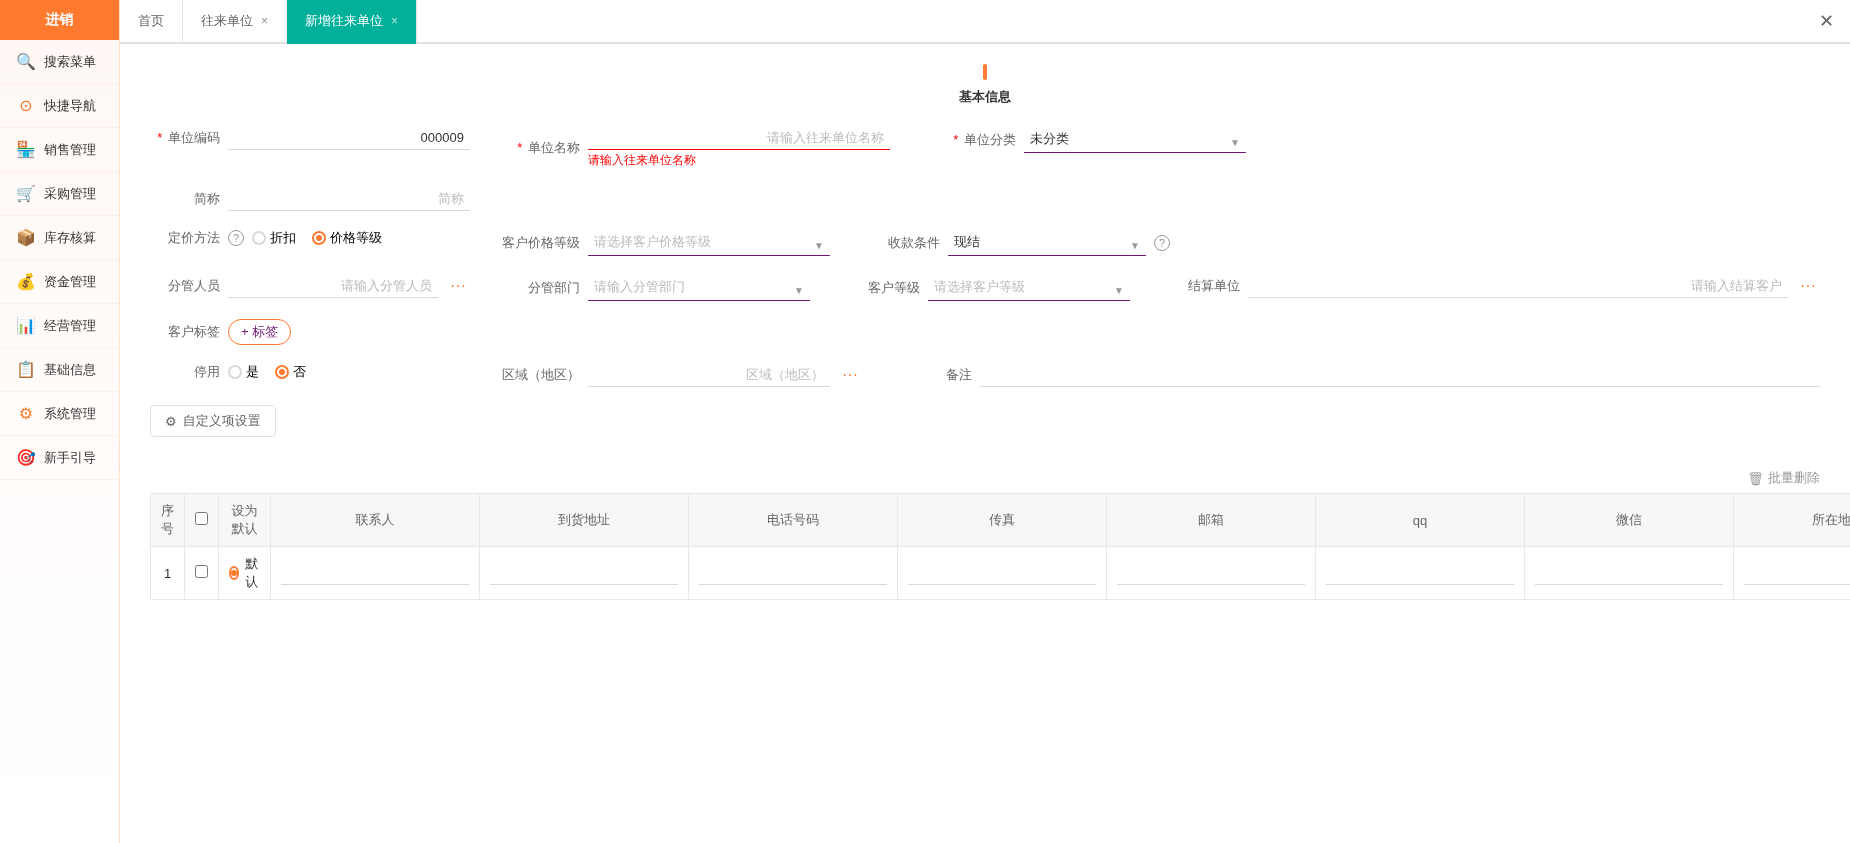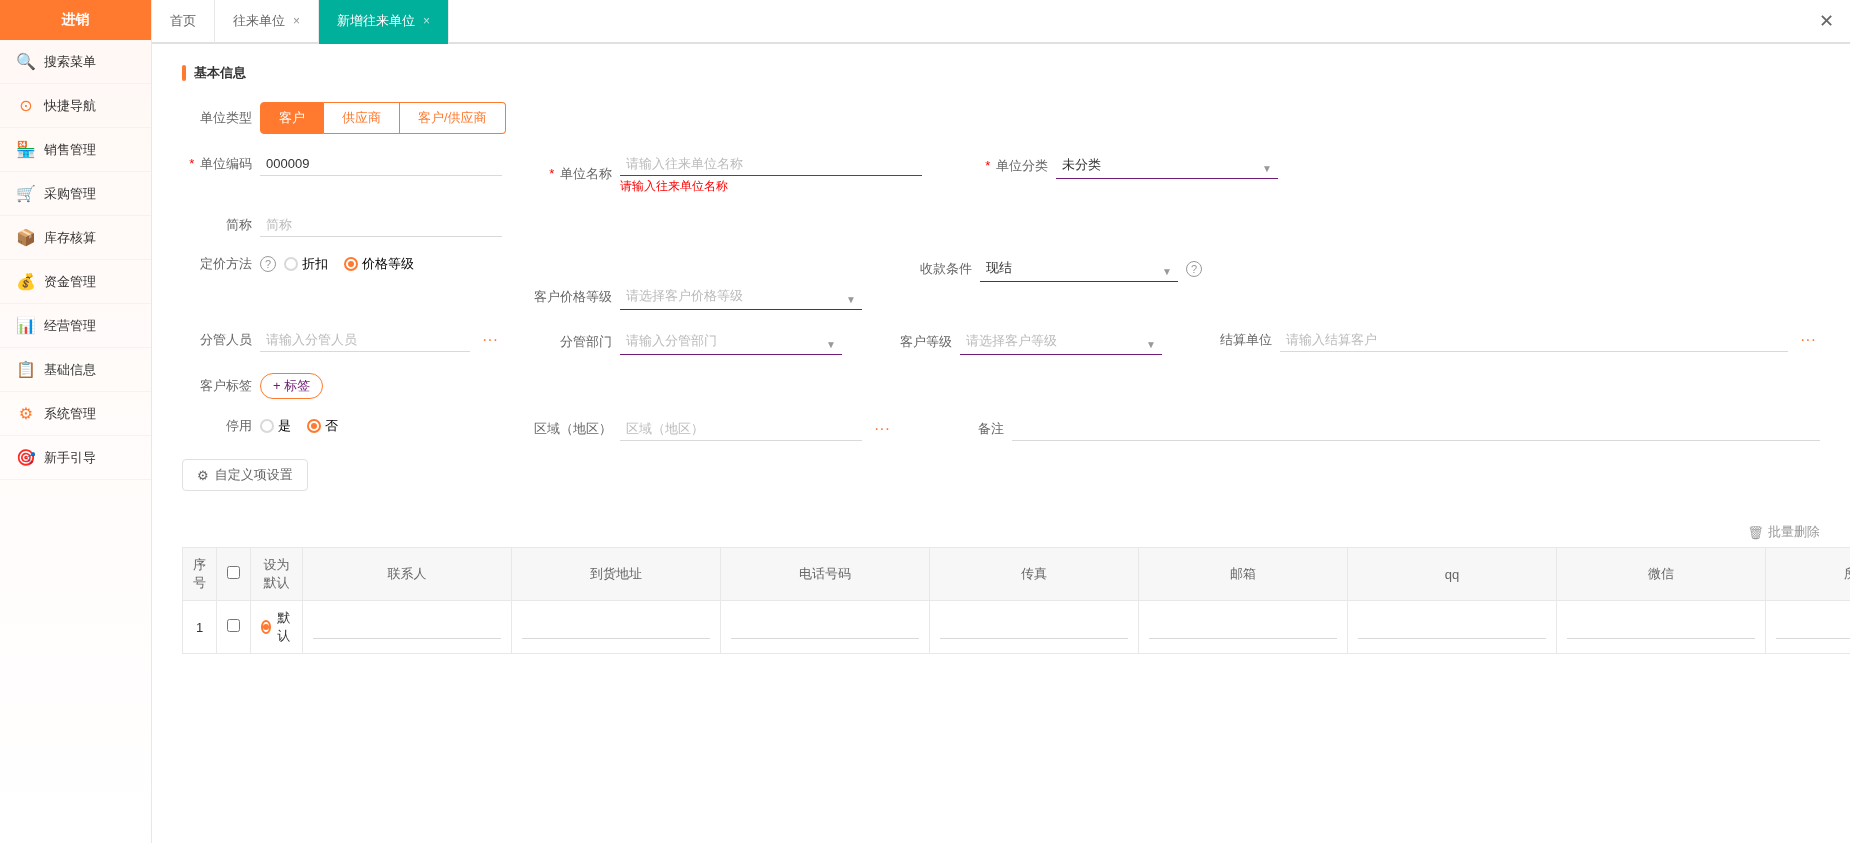--- a/index.html
+++ b/index.html
@@ -1,20 +1,20 @@
 <!DOCTYPE html>
 <html><head>
   <meta charset="utf-8">
   <style>
     * { box-sizing: border-box; margin: 0; padding: 0; font-family: 'Microsoft YaHei', Arial, sans-serif; font-size: 13px; }
     body { display: flex; height: 843px; overflow: hidden; background: #f5f5f5; }
 
     
     .sidebar {
-      width: 152px;
+      width: 120px;
       background: linear-gradient(180deg, #fff8f5 0%, #fff 100%);
       border-right: 1px solid #ffe0cc;
       display: flex;
       flex-direction: column;
       flex-shrink: 0;
       height: 100%;
     }
     .sidebar-logo {
       height: 40px;
       background: #ff7a2f;
@@ -106,20 +106,21 @@
 
     
     .section-header {
       display: flex;
       align-items: center;
       gap: 8px;
       margin-bottom: 20px;
       font-size: 15px;
       font-weight: bold;
       color: #333;
+      flex-direction: column;
     }
     .section-header .bar {
       width: 4px;
       height: 16px;
       background: #ff7a2f;
       border-radius: 2px;
     }
 
     
     .form-row {
@@ -144,20 +145,21 @@
     .required-mark { color: red; margin-right: 2px; }
     .form-input {
       border: none;
       border-bottom: 1px solid #d9d9d9;
       padding: 4px 6px;
       outline: none;
       flex: 1;
       color: #333;
       background: transparent;
       font-size: 13px;
+      text-align: right;
     }
     .form-input.error { border-bottom-color: red; }
     .form-input::placeholder { color: #bbb; }
     .error-msg {
       color: red;
       font-size: 12px;
       margin-top: 2px;
       display: block;
     }
 
@@ -391,30 +393,20 @@
 
   <div class="content">
 
     
     <div class="section-header">
       <span class="bar"></span>
       <span>基本信息</span>
     </div>
 
     
-    <div class="form-row">
-      <div class="form-group" style="flex: none; align-items: center;">
-        <span class="form-label">单位类型</span>
-        <div class="type-buttons">
-          <button class="type-btn active">客户</button>
-          <button class="type-btn">供应商</button>
-          <button class="type-btn">客户/供应商</button>
-        </div>
-      </div>
-    </div>
 
     
     <div class="form-row">
       <div class="form-group" style="flex: 0 0 320px;">
         <span class="form-label">
           <span class="required-mark">*</span>
           <span>单位编码</span>
         </span>
         <input class="form-input" type="text" value="000009" style="">
       </div>
@@ -459,21 +451,21 @@
             <span>折扣</span>
           </div>
           <div class="radio-item">
             <div class="radio-circle checked">
               <div class="radio-dot"></div>
             </div>
             <span>价格等级</span>
           </div>
         </div>
       </div>
-      <div class="form-group" style="flex: 0 0 340px; margin-left: 20px; margin-top: 28px;">
+      <div class="form-group" style="flex: 0 0 340px; margin-left: 20px;">
         <span class="form-label" style="min-width:90px;">客户价格等级</span>
         <div class="select-wrapper">
           <span class="select-placeholder">请选择客户价格等级</span>
           <span class="chevron">▼</span>
         </div>
       </div>
       <div class="form-group" style="flex: 0 0 300px; margin-left: 40px;">
         <span class="form-label">收款条件</span>
         <div class="select-wrapper">
           <span class="select-value">现结</span>

